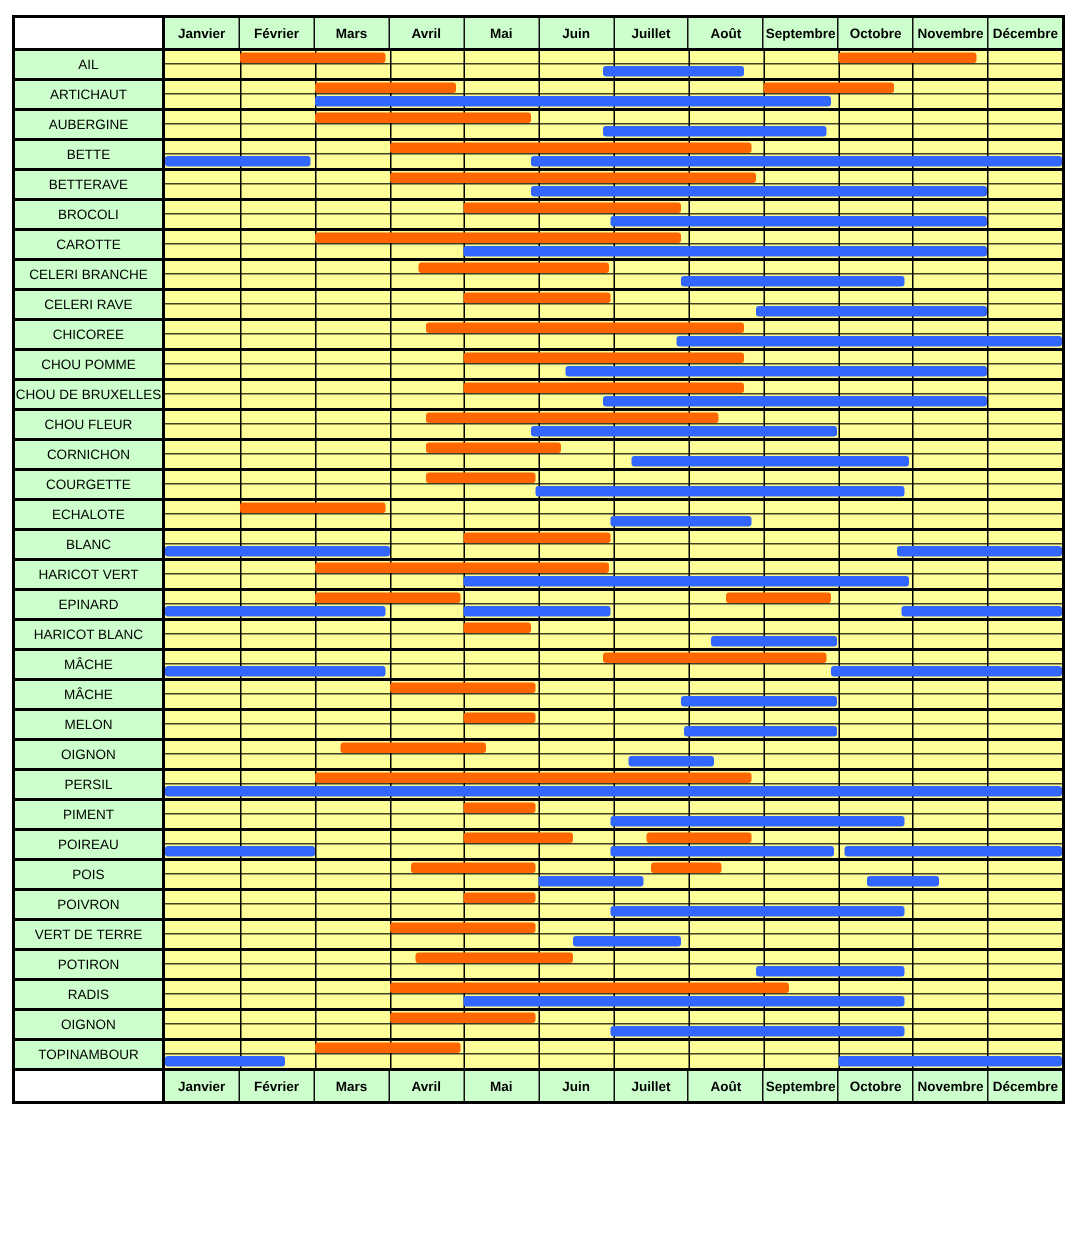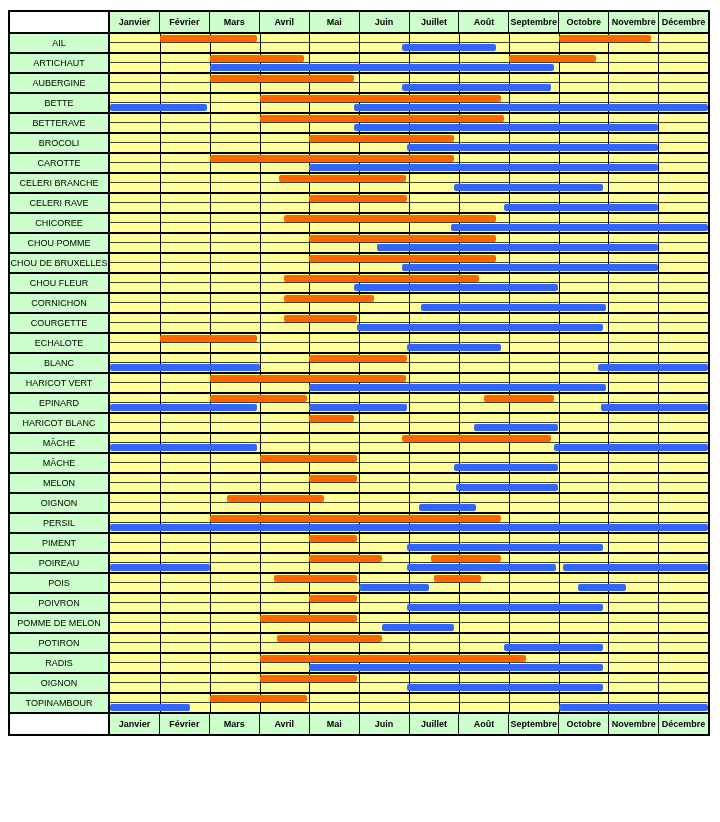--- a/index.html
+++ b/index.html
@@ -613,21 +613,21 @@
         <div class="vline" style="left: 66.6667%; background: rgb(0, 0, 0);"></div>
         <div class="vline" style="left: 75%; background: rgb(0, 0, 0);"></div>
         <div class="vline" style="left: 83.3333%; background: rgb(0, 0, 0);"></div>
         <div class="vline" style="left: 91.6667%; background: rgb(0, 0, 0);"></div>
         <div class="midline"></div>
         <div class="bar sow" style="left: 33.3333%; width: 7.91667%; background: rgb(255, 102, 0);"></div>
         <div class="bar harvest" style="left: 49.5833%; width: 32.9167%; background: rgb(51, 102, 255);"></div>
       </div>
     </div>
     <div class="vrow">
-      <div class="vlabel">POMME DE MELON</div>
+      <div class="vlabel">VERT DE TERRE</div>
       <div class="vchart">
         <div class="vline" style="left: 8.33333%; background: rgb(0, 0, 0);"></div>
         <div class="vline" style="left: 16.6667%; background: rgb(0, 0, 0);"></div>
         <div class="vline" style="left: 25%; background: rgb(0, 0, 0);"></div>
         <div class="vline" style="left: 33.3333%; background: rgb(0, 0, 0);"></div>
         <div class="vline" style="left: 41.6667%; background: rgb(0, 0, 0);"></div>
         <div class="vline" style="left: 50%; background: rgb(0, 0, 0);"></div>
         <div class="vline" style="left: 58.3333%; background: rgb(0, 0, 0);"></div>
         <div class="vline" style="left: 66.6667%; background: rgb(0, 0, 0);"></div>
         <div class="vline" style="left: 75%; background: rgb(0, 0, 0);"></div>

